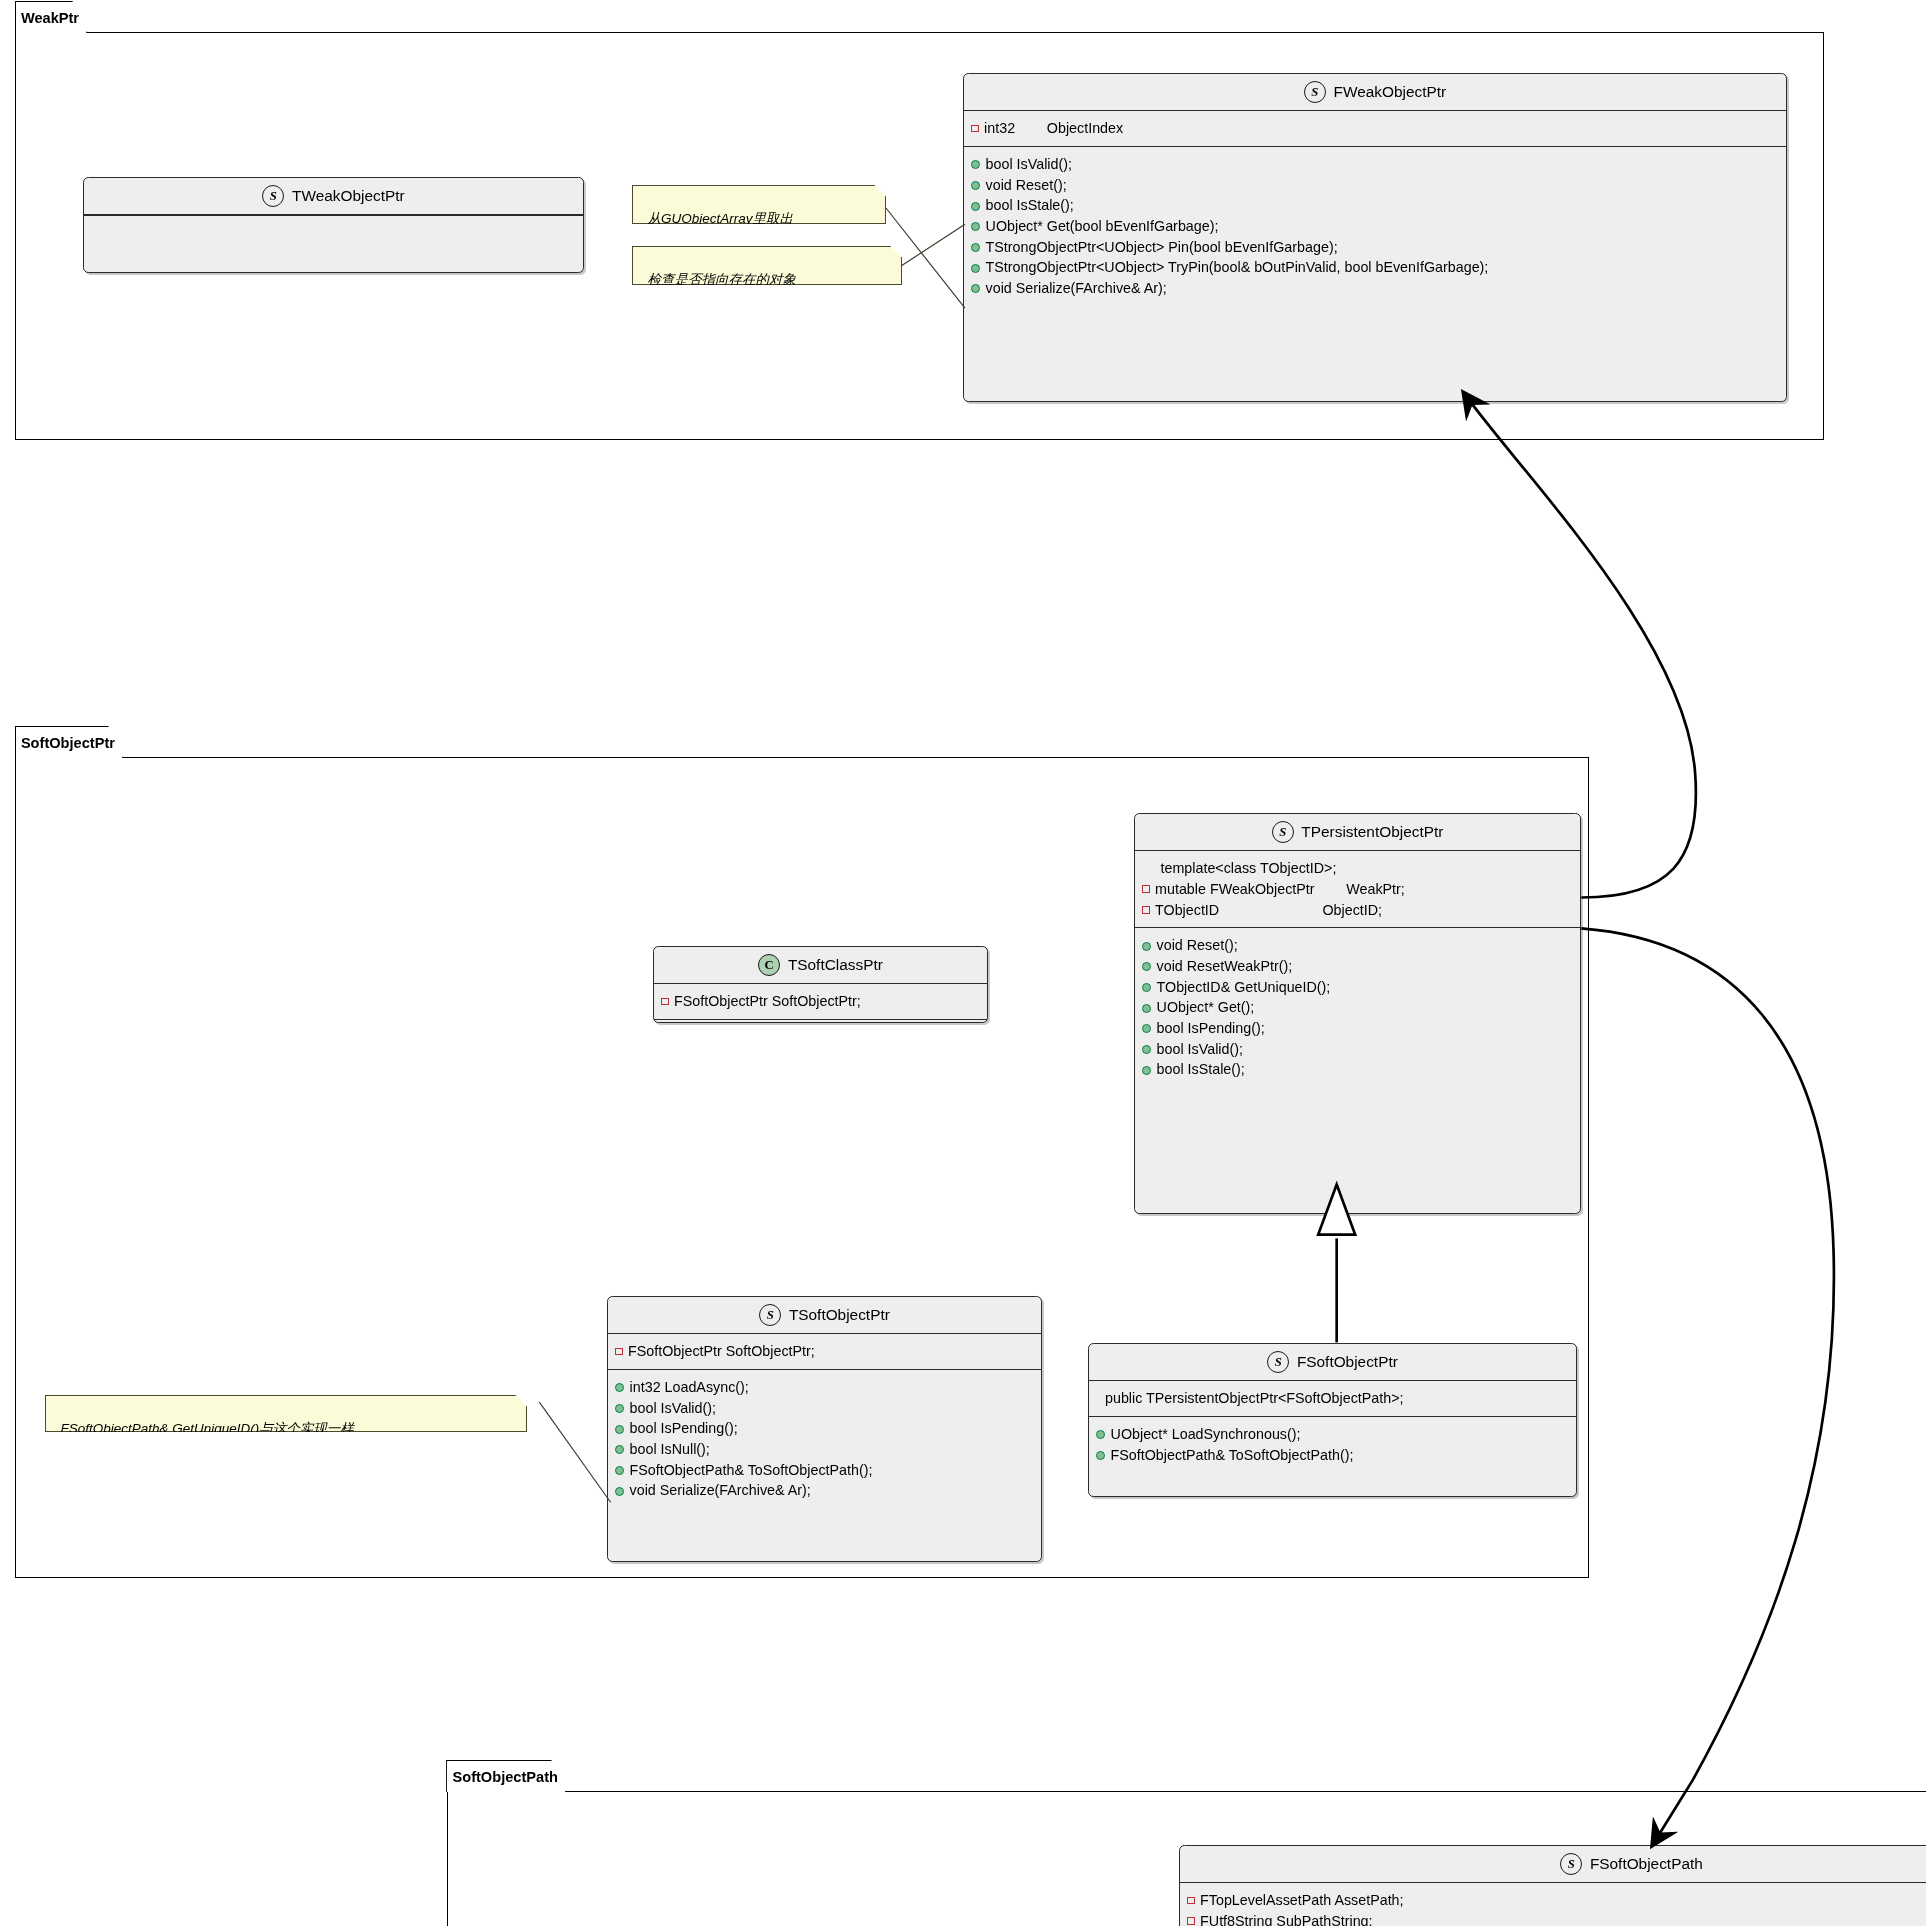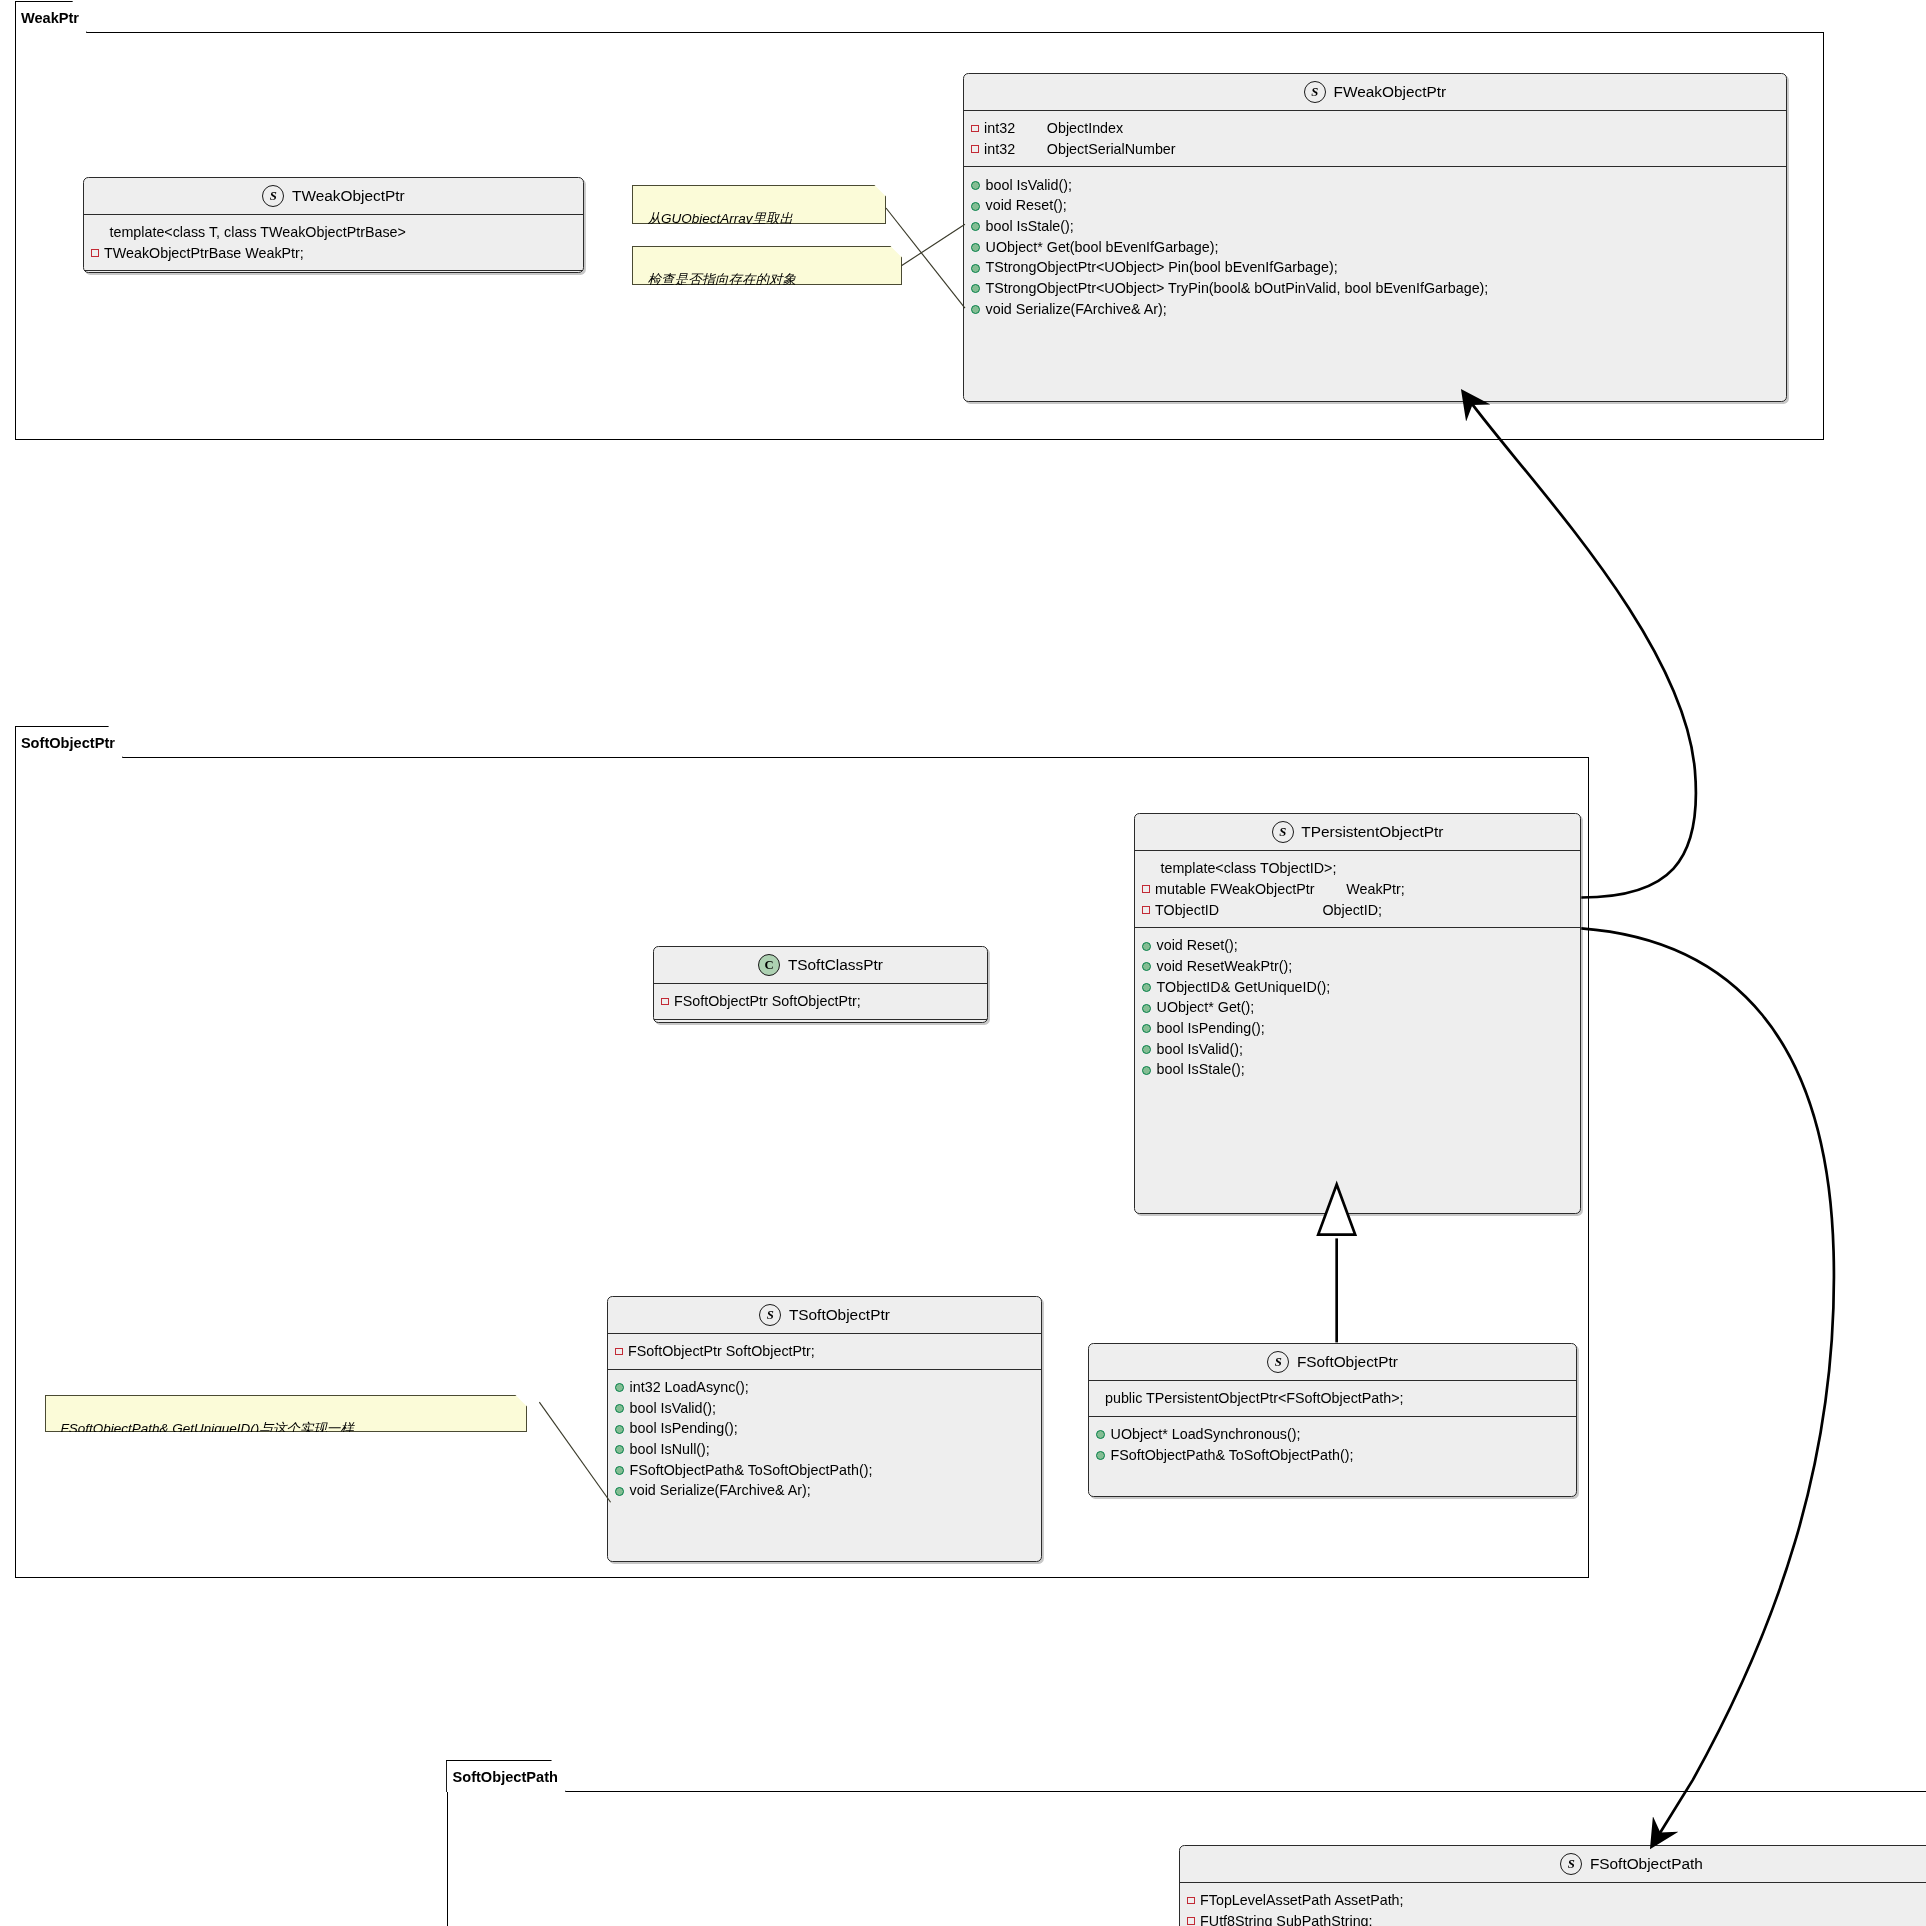--- a/index.html
+++ b/index.html
@@ -164,47 +164,34 @@
     <span>SoftObjectPath</span>
   </div>
 </div>
 
 <div class="cls" style="left:83px; top:177px; width:501px; height:96px;">
   <div class="cls-title">
     <span class="stereo s">S</span>
     <span>TWeakObjectPtr</span>
   </div>
   <div class="cls-sep"></div>
-  <div class="cls-section">
-    <div class="row row-plain">
-      <span class="row-text">template&lt;class T, class TWeakObjectPtrBase&gt;</span>
-    </div>
-    <div class="row">
-      <span class="vis vis-private"></span>
-      <span class="row-text">TWeakObjectPtrBase WeakPtr;</span>
-    </div>
-  </div>
   <div class="cls-sep"></div>
   <div class="cls-section empty"></div>
 </div>
 
 <div class="cls" style="left:963px; top:73px; width:824px; height:329px;">
   <div class="cls-title">
     <span class="stereo s">S</span>
     <span>FWeakObjectPtr</span>
   </div>
   <div class="cls-sep"></div>
   <div class="cls-section">
     <div class="row">
       <span class="vis vis-private"></span>
       <span class="row-text">int32        ObjectIndex</span>
-    </div>
-    <div class="row">
-      <span class="vis vis-private"></span>
-      <span class="row-text">int32        ObjectSerialNumber</span>
     </div>
   </div>
   <div class="cls-sep"></div>
   <div class="cls-section">
     <div class="row"><span class="vis vis-public"></span><span class="row-text">bool IsValid();</span></div>
     <div class="row"><span class="vis vis-public"></span><span class="row-text">void Reset();</span></div>
     <div class="row"><span class="vis vis-public"></span><span class="row-text">bool IsStale();</span></div>
     <div class="row"><span class="vis vis-public"></span><span class="row-text">UObject* Get(bool bEvenIfGarbage);</span></div>
     <div class="row"><span class="vis vis-public"></span><span class="row-text">TStrongObjectPtr&lt;UObject&gt; Pin(bool bEvenIfGarbage);</span></div>
     <div class="row"><span class="vis vis-public"></span><span class="row-text">TStrongObjectPtr&lt;UObject&gt; TryPin(bool&amp; bOutPinValid, bool bEvenIfGarbage);</span></div>

